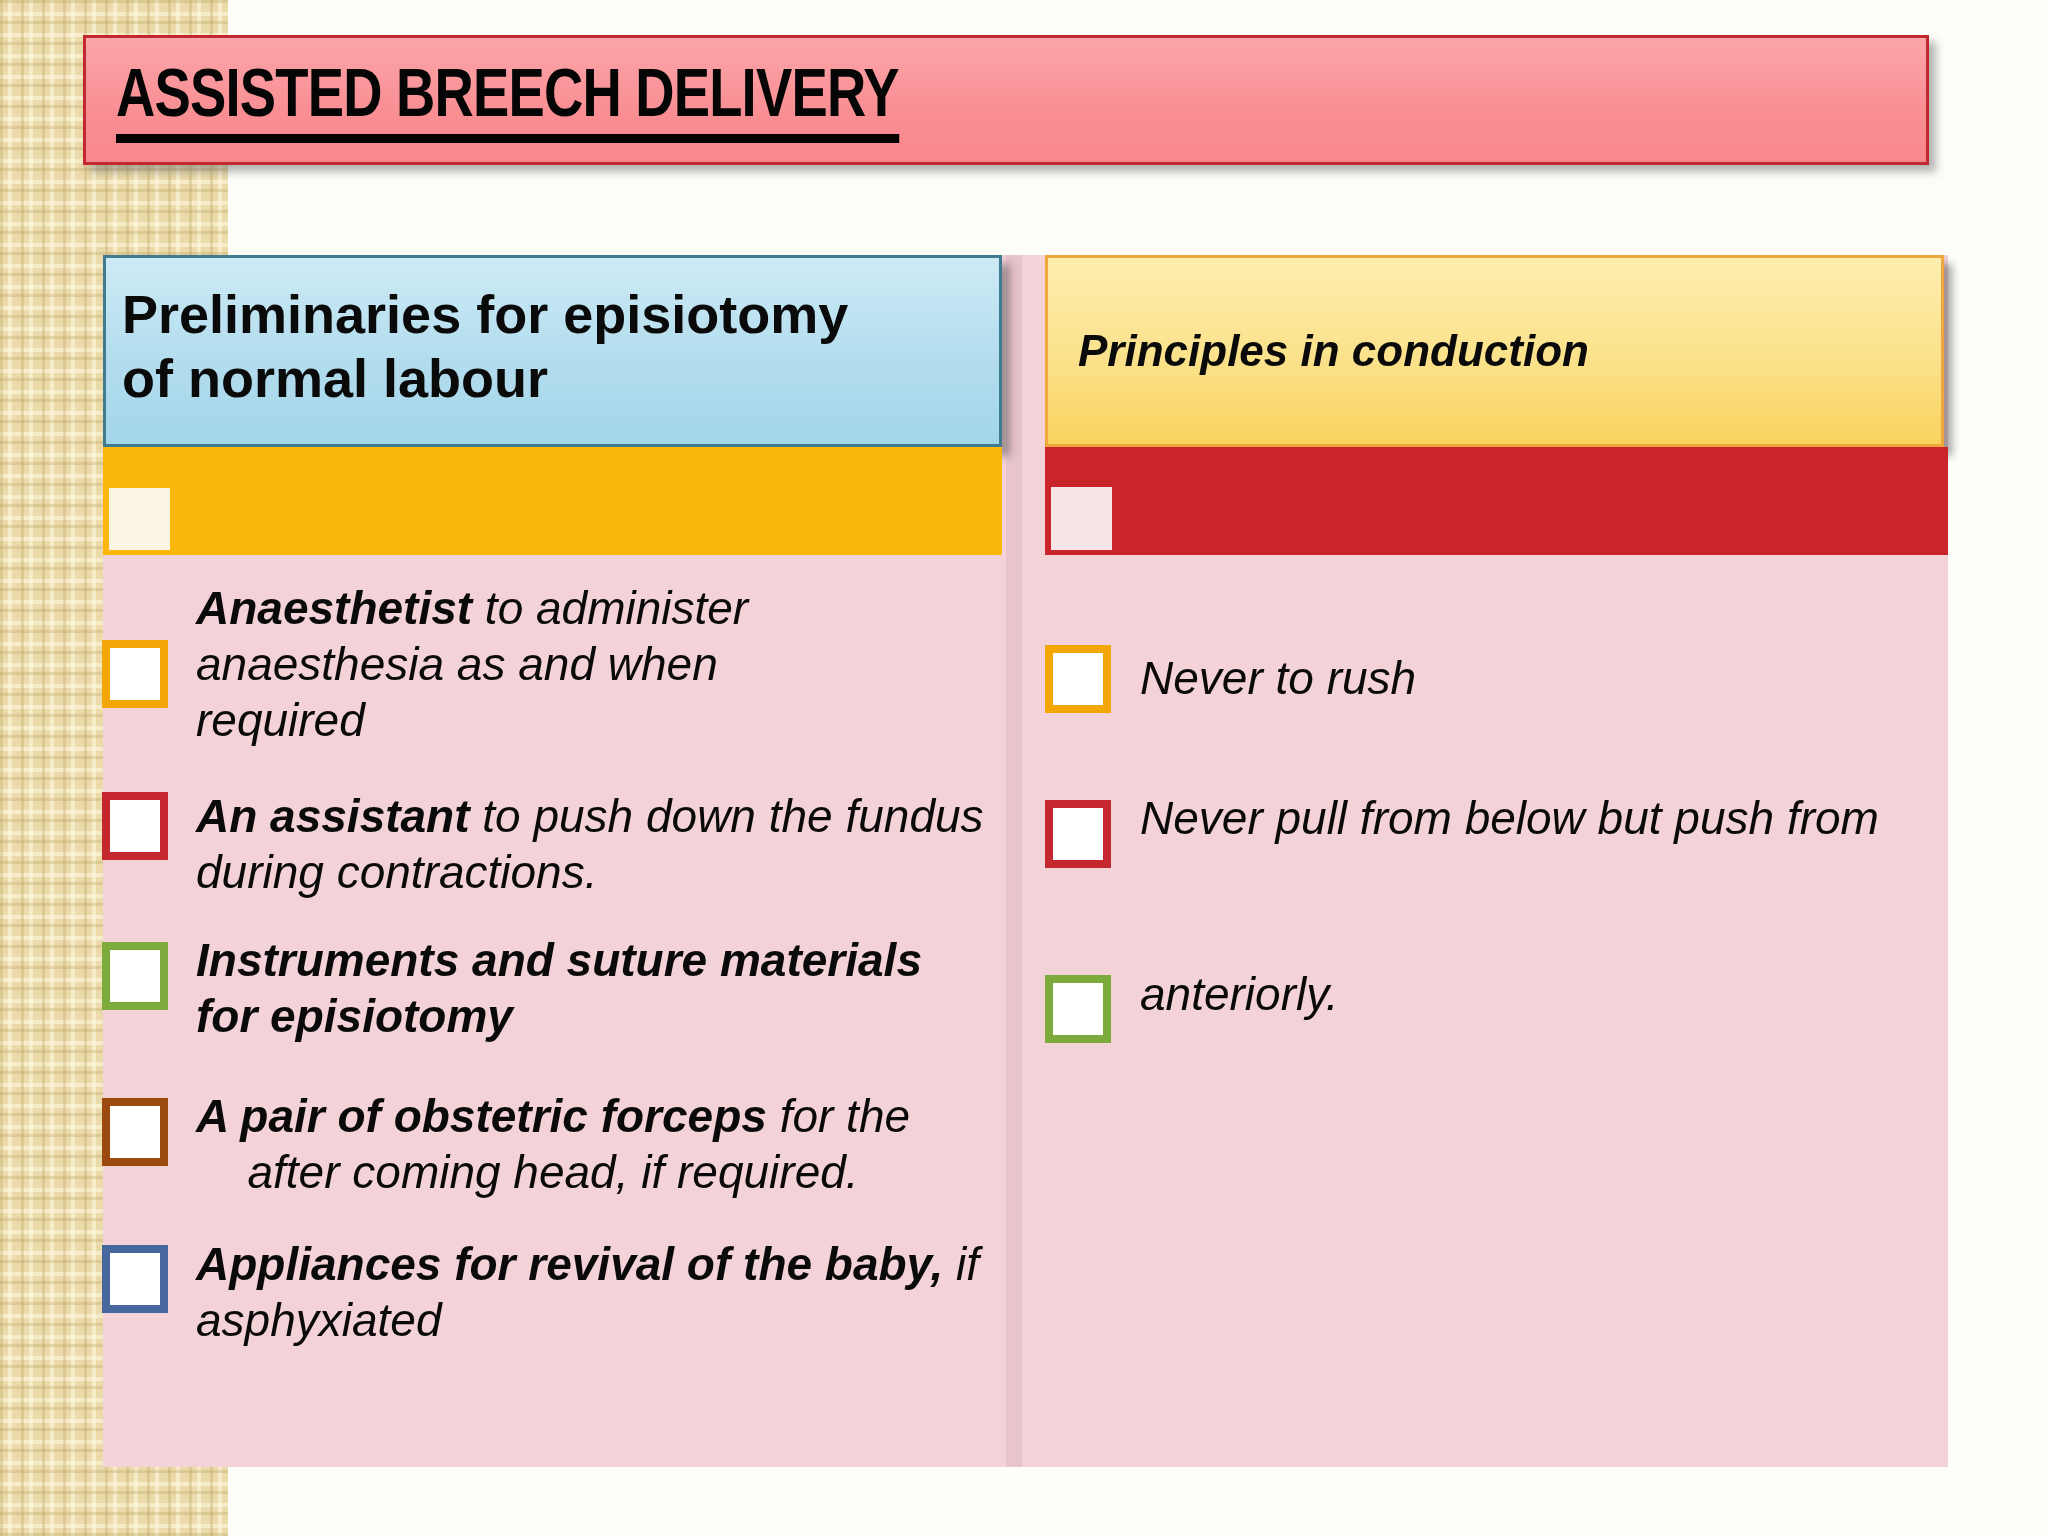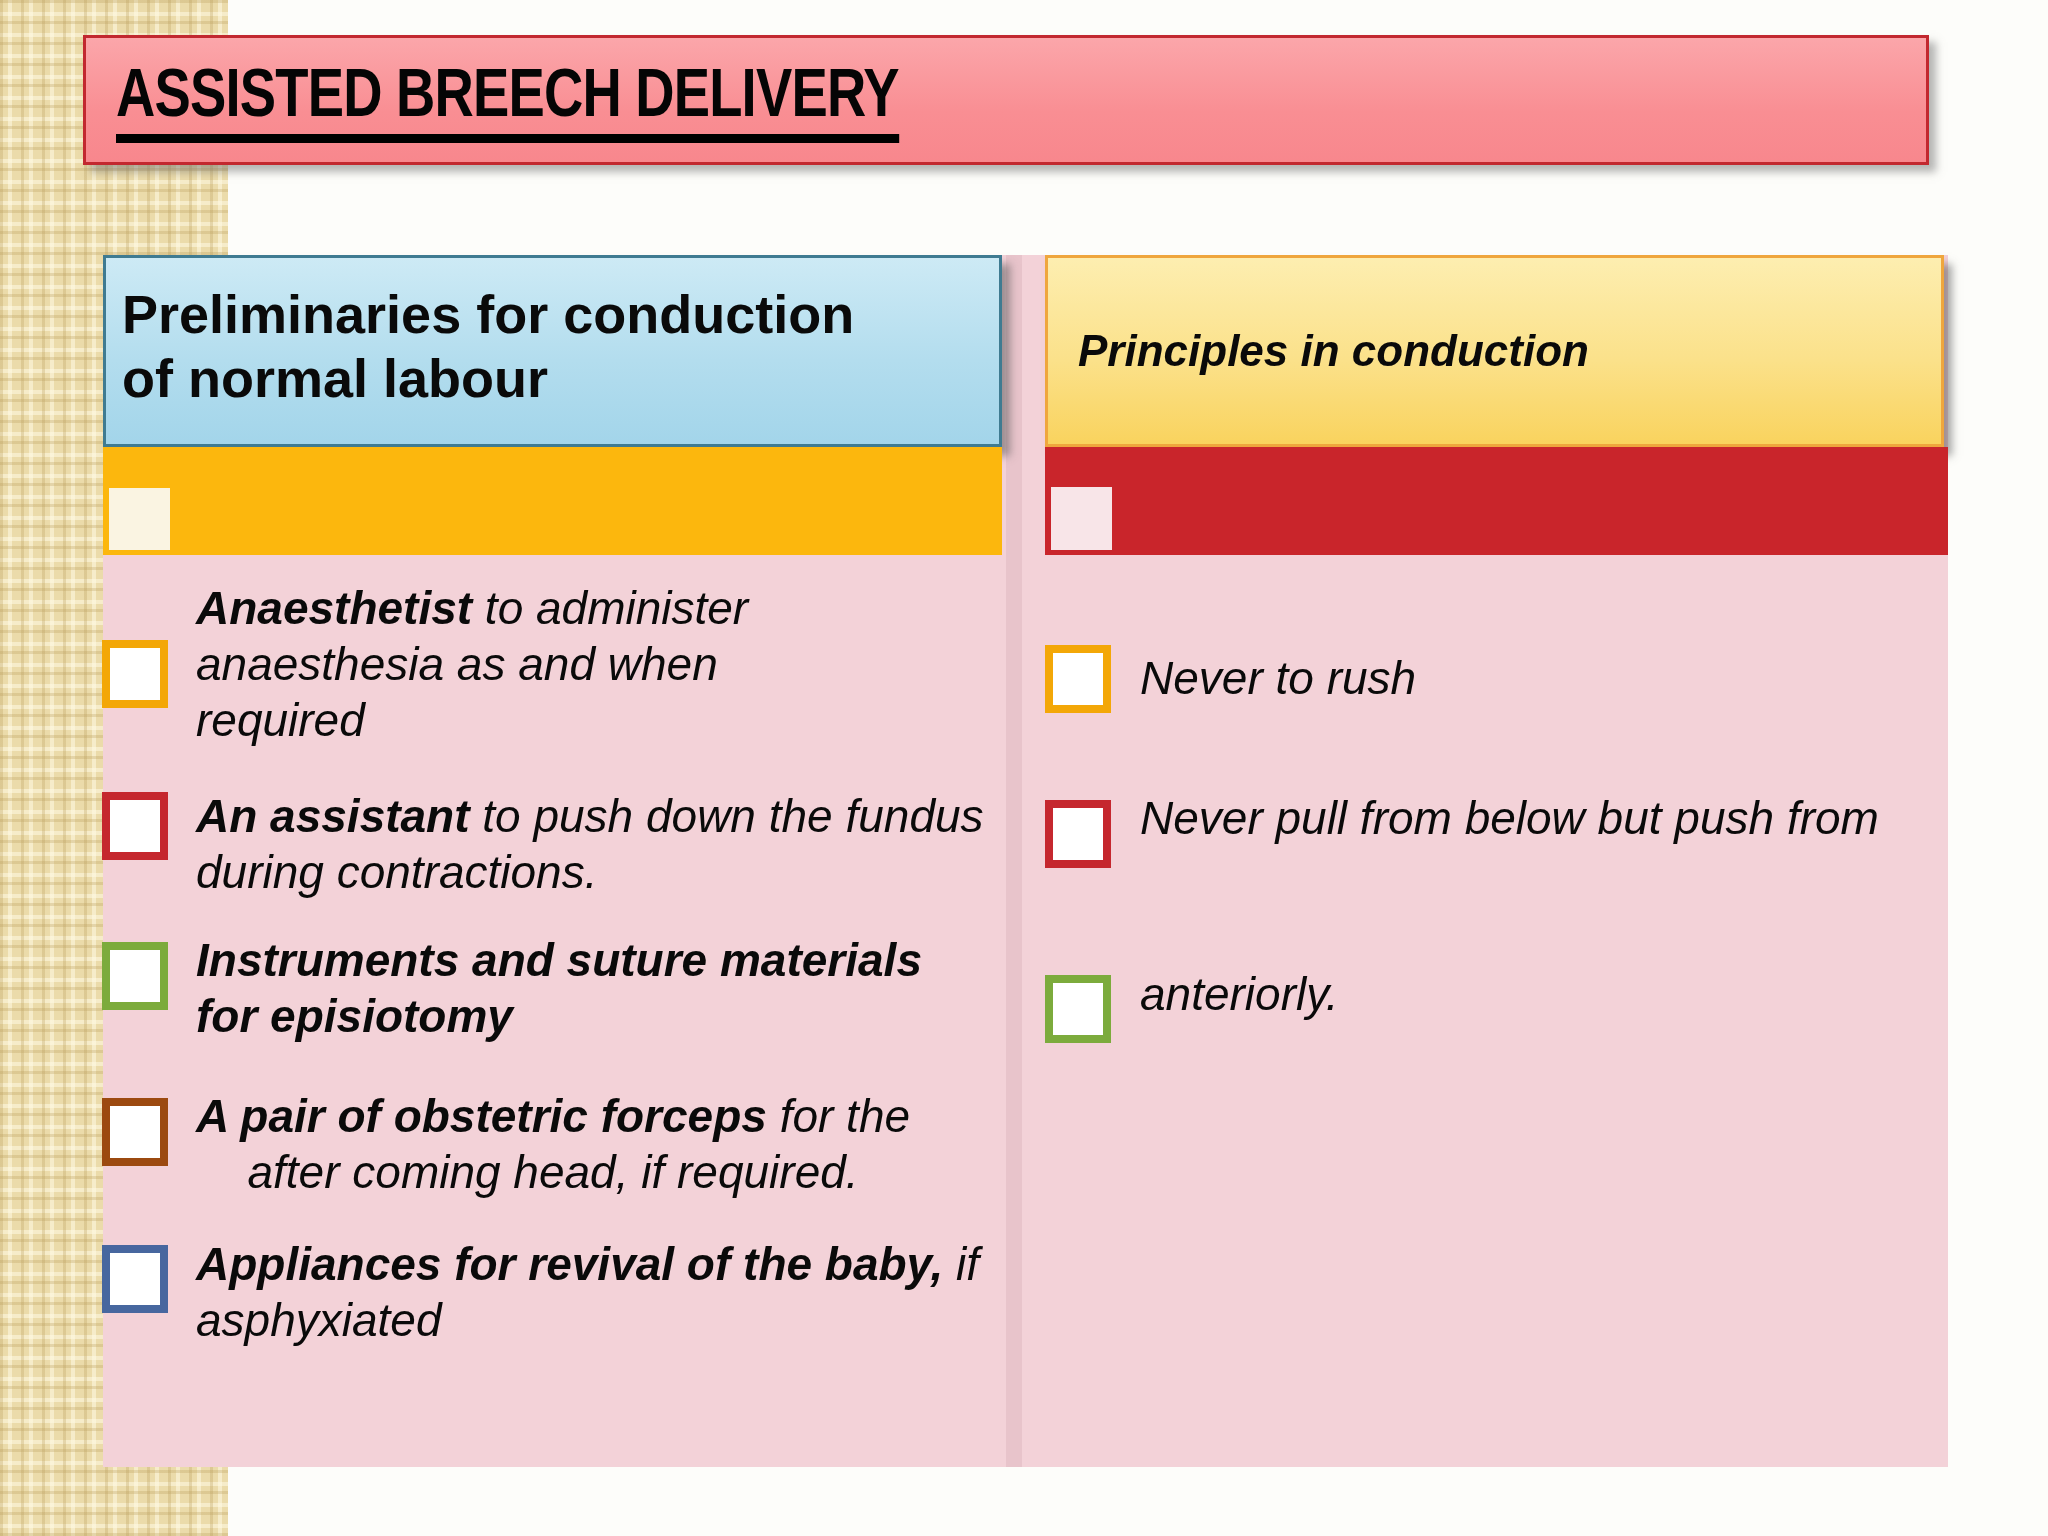--- a/index.html
+++ b/index.html
@@ -94,21 +94,21 @@
 <div class="abs sidebar"></div>
 
 <div class="abs content-panel"></div>
 <div class="abs column-seam"></div>
 
 <div class="abs title-banner">
   <div class="title-text">ASSISTED BREECH DELIVERY</div>
 </div>
 
 <div class="abs hdr hdr-left">
-  <div>Preliminaries for conduction</div>
+  <div>Preliminaries for episiotomy</div>
   <div>of normal labour</div>
 </div>
 
 <div class="abs hdr hdr-right">
   <div>Principles in conduction</div>
 </div>
 
 <div class="abs bar-left">
   <div class="abs bar-square-left"></div>
 </div>

